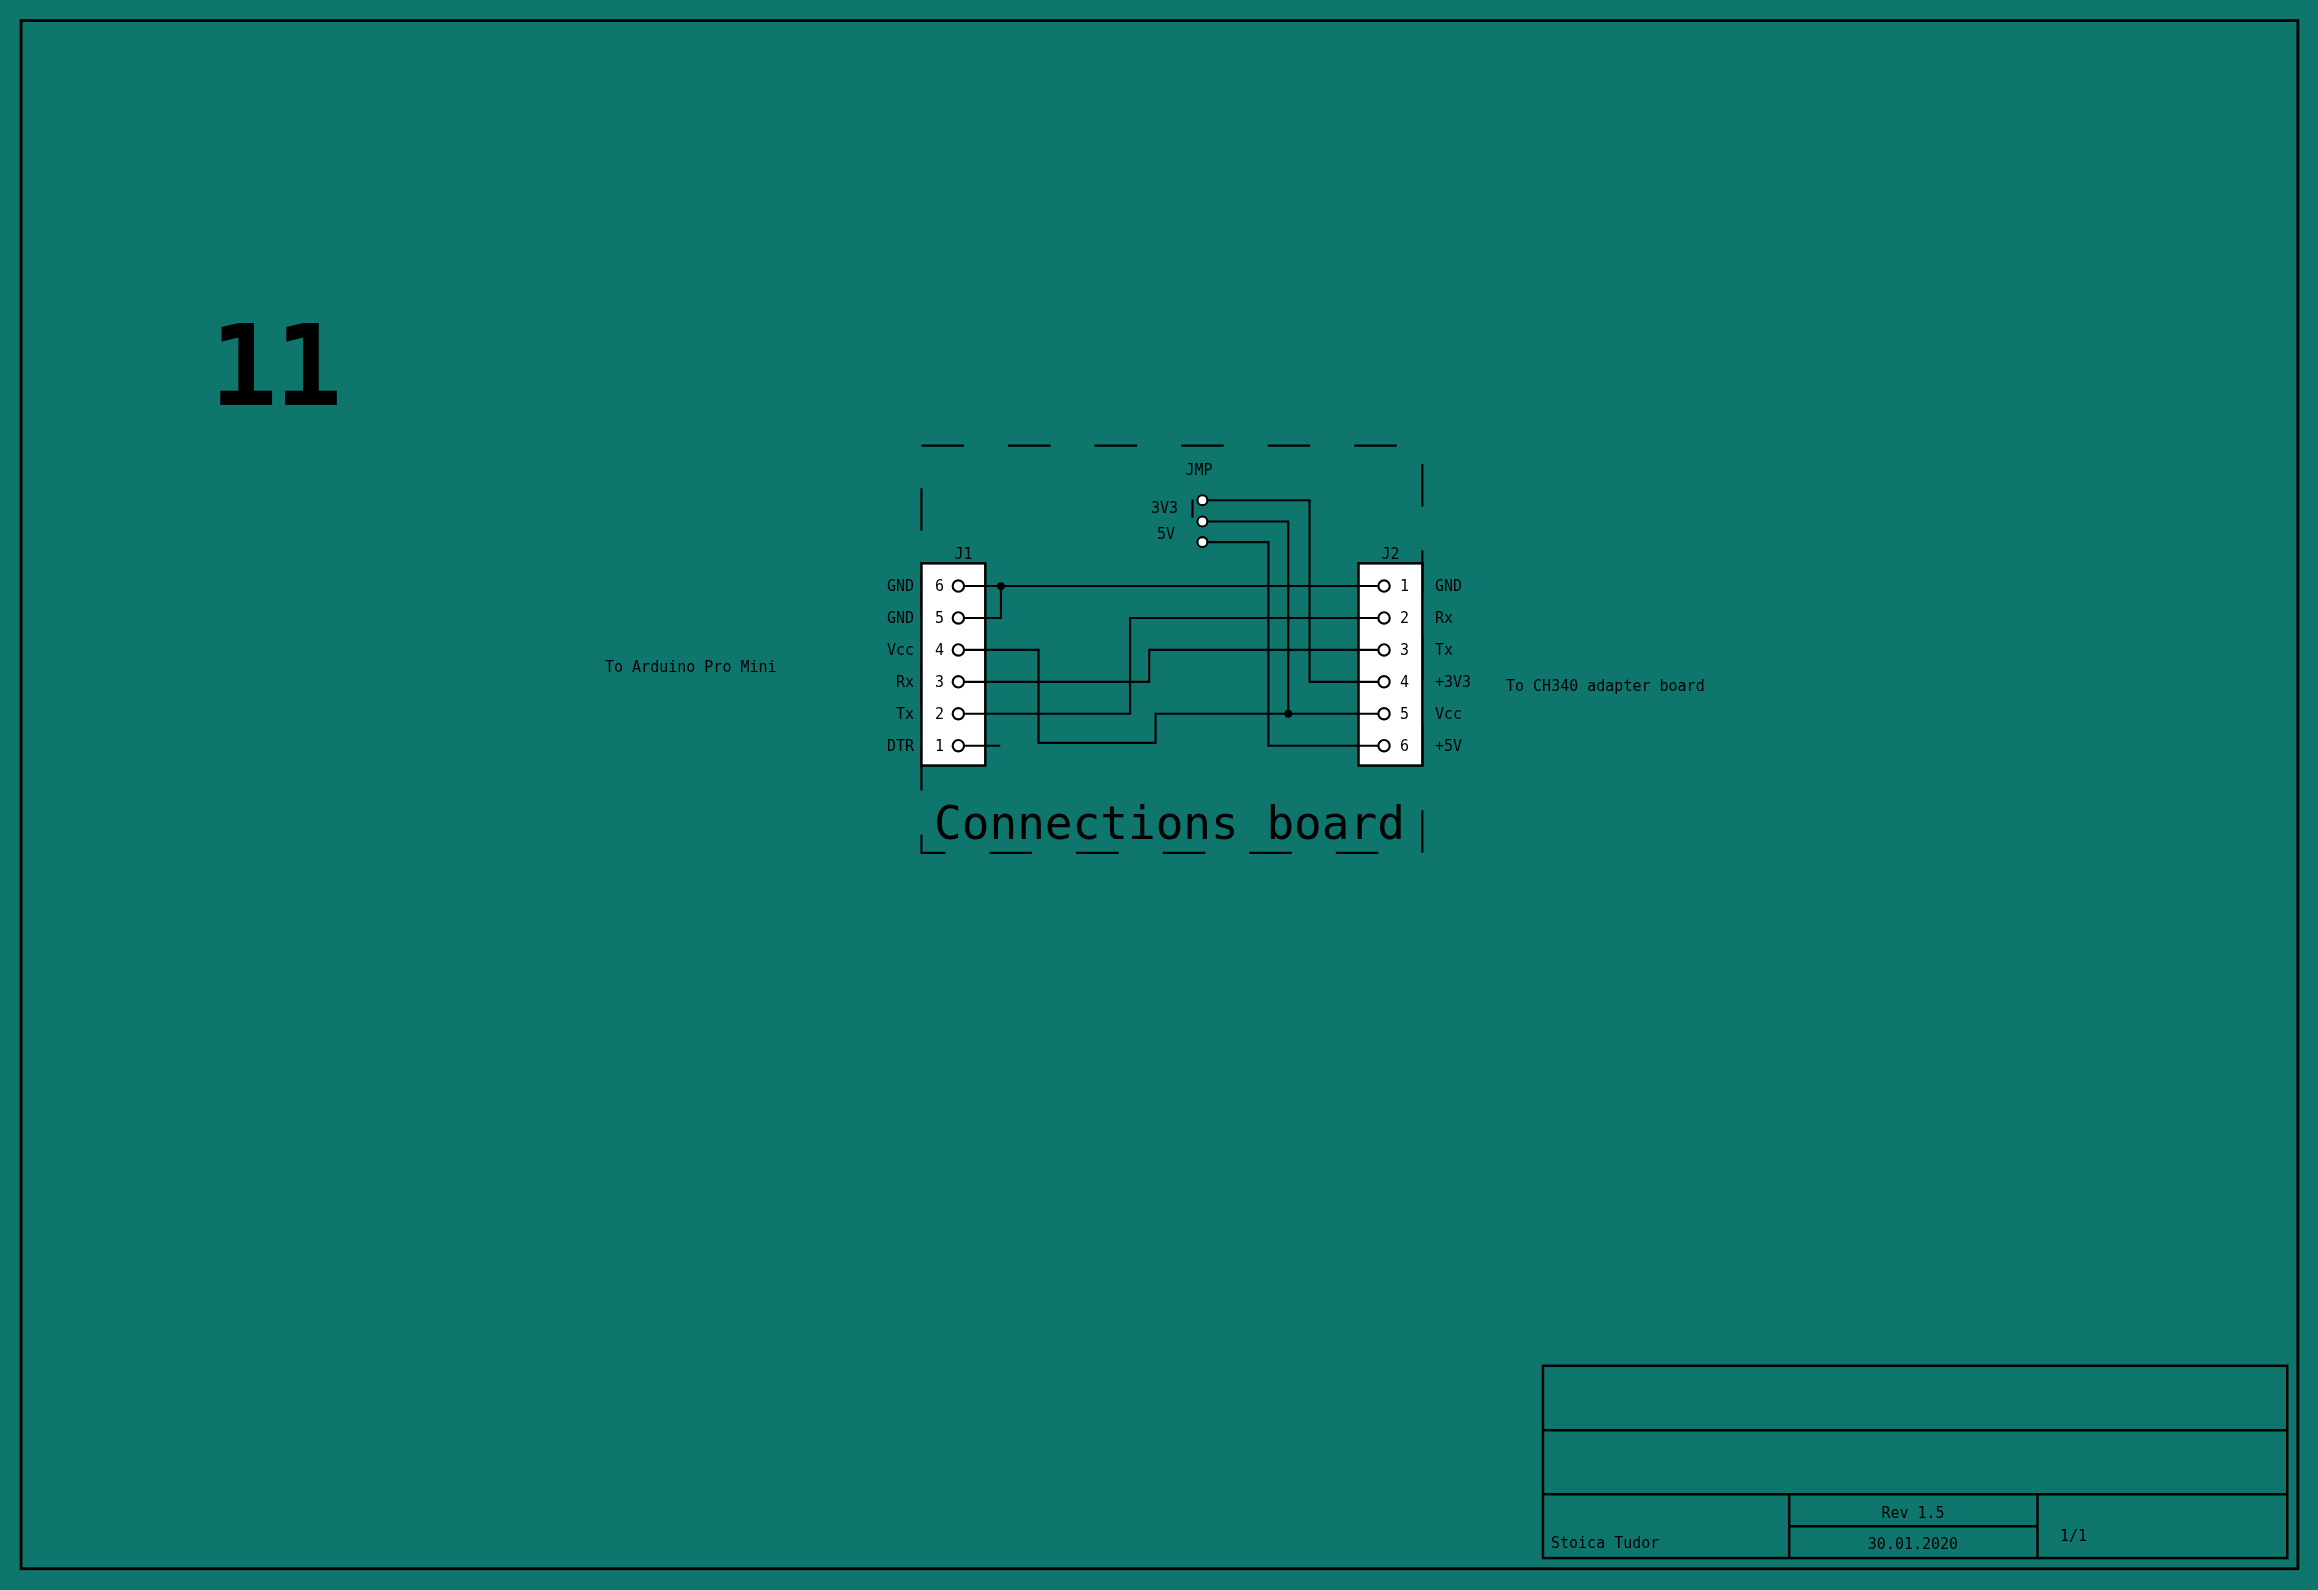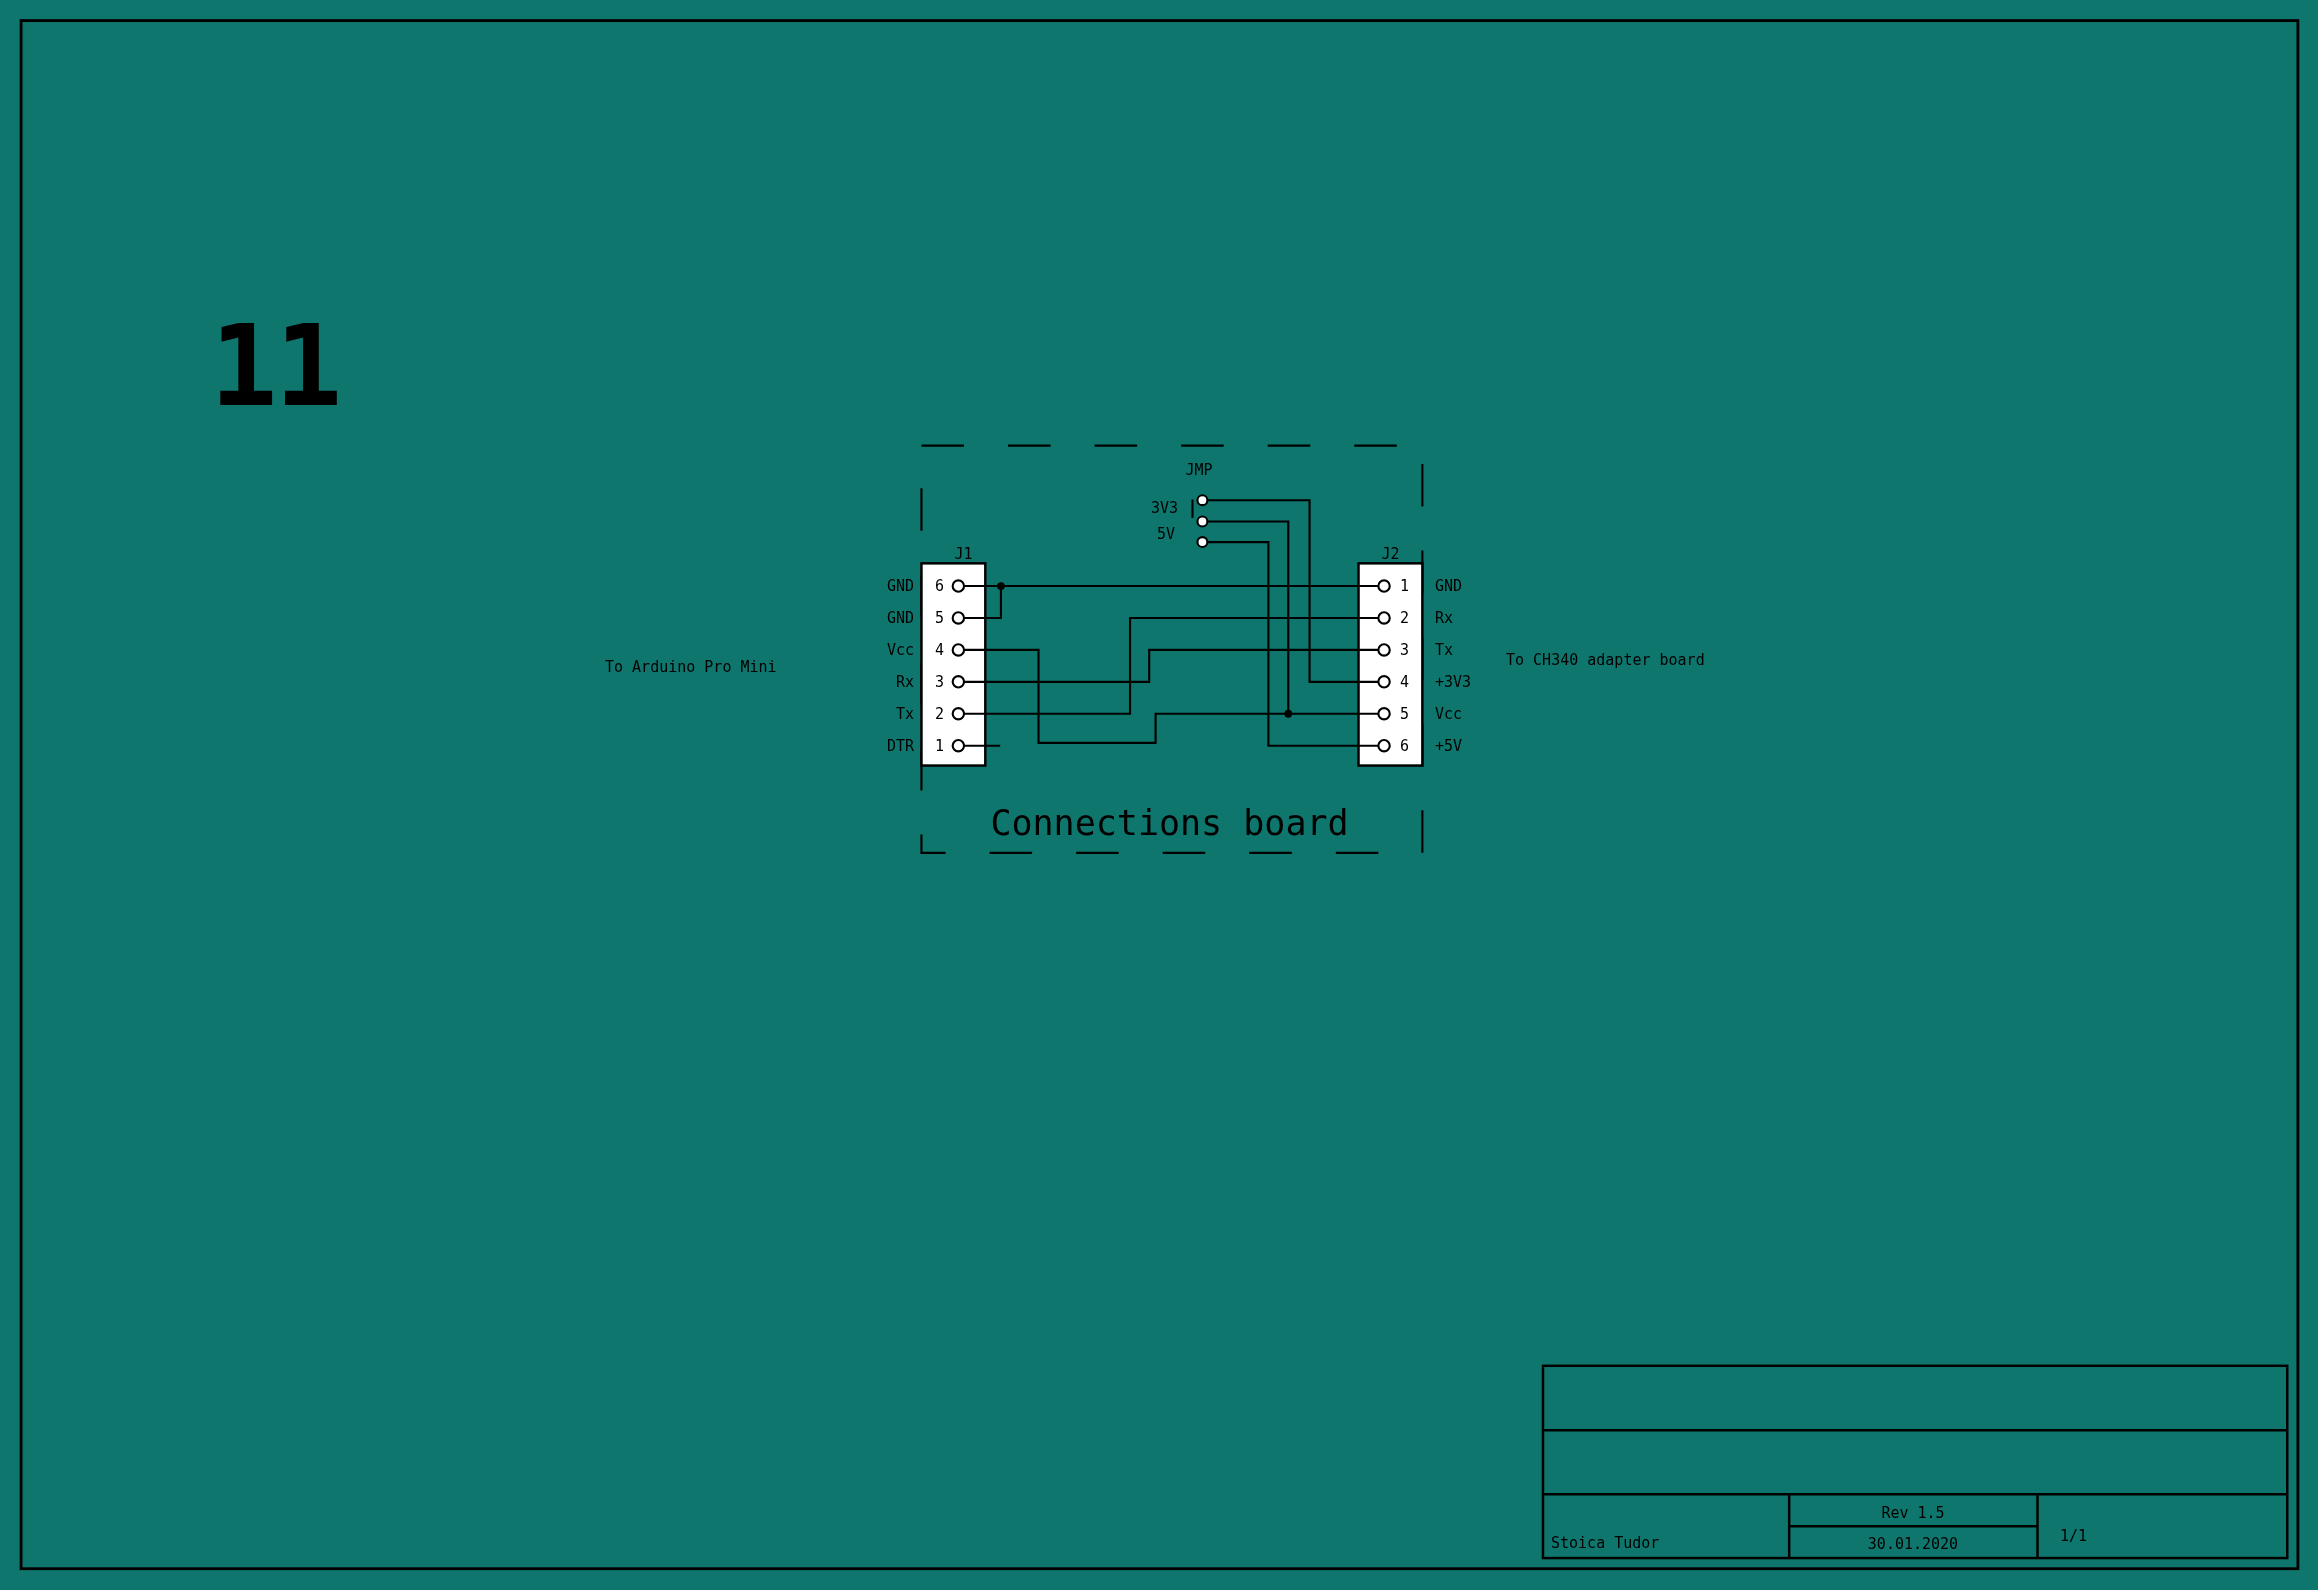--- a/index.html
+++ b/index.html
@@ -3,21 +3,21 @@
 <meta charset="utf-8">
 <style>
   html,body{margin:0;padding:0;background:#fff;}
   .sheet{position:relative;width:2319px;height:1590px;background:#0f766e;color:#000;
          font-family:"DejaVu Sans Mono", monospace;overflow:hidden;}
   .linework{position:absolute;left:0;top:0;}
   .lbl{position:absolute;display:flex;align-items:center;justify-content:flex-start;
        font-size:15px;line-height:1;white-space:pre;color:#000;}
   .lbl.right{justify-content:flex-end;}
   .lbl.center{justify-content:center;}
-  .board-label{font-size:35px;}
+  .board-label{font-size:46px;}
   .block-title{font-size:44px;}
   .sheet-number{font-size:112px;font-weight:bold;letter-spacing:-2.8px;}
 </style>
 </head>
 <body>
 
 <div class="sheet">
 
   <svg class="linework" width="2319" height="1590" viewBox="0 0 3267 2241">
 
@@ -109,21 +109,21 @@
   <div class="lbl center" style="left:1383px;top:734px;width:43px;height:24px;">6</div>
 
   <div class="lbl" style="left:1435px;top:574px;width:227px;height:24px;">GND</div>
   <div class="lbl" style="left:1435px;top:606px;width:227px;height:24px;">Rx</div>
   <div class="lbl" style="left:1435px;top:638px;width:227px;height:24px;">Tx</div>
   <div class="lbl" style="left:1435px;top:670px;width:227px;height:24px;">+3V3</div>
   <div class="lbl" style="left:1435px;top:702px;width:227px;height:24px;">Vcc</div>
   <div class="lbl" style="left:1435px;top:734px;width:227px;height:24px;">+5V</div>
 
   <div class="lbl" style="left:605px;top:655px;width:284px;height:24px;">To Arduino Pro Mini</div>
-  <div class="lbl" style="left:1506px;top:648px;width:326px;height:24px;">To CH340 adapter board</div>
+  <div class="lbl" style="left:1506px;top:674px;width:326px;height:24px;">To CH340 adapter board</div>
 
   <div class="lbl center board-label" style="left:850px;top:803px;width:639px;height:40px;">Connections board</div>
 
   <div class="lbl" style="left:1551px;top:1531px;width:234px;height:24px;">Stoica Tudor</div>
   <div class="lbl center" style="left:1789px;top:1501px;width:248px;height:24px;">Rev 1.5</div>
   <div class="lbl center" style="left:1789px;top:1532px;width:248px;height:24px;">30.01.2020</div>
   <div class="lbl" style="left:2060px;top:1524px;width:213px;height:24px;">1/1</div>
 
 </div>
 

